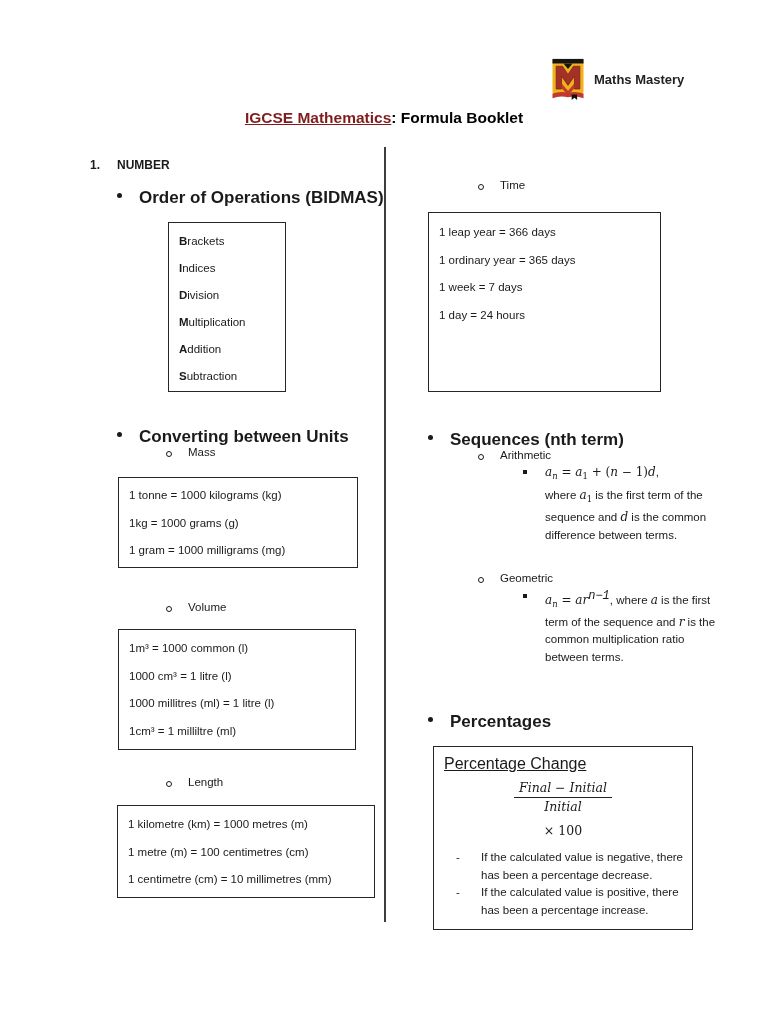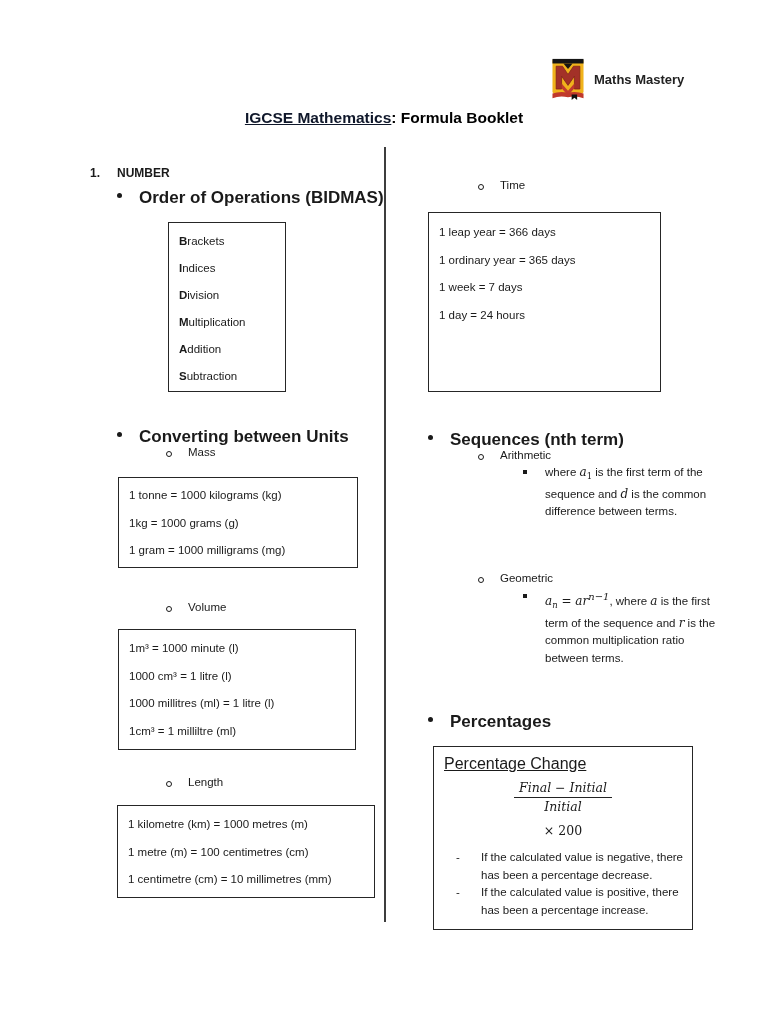--- a/index.html
+++ b/index.html
@@ -10,38 +10,38 @@
   }
   .abs { position:absolute; }
 
   
   #logo { left:551px; top:58px; display:flex; align-items:center; }
   #logo svg { width:34px; height:42px; }
   #logo .brand { margin-left:9px; font-size:13px; font-weight:bold; color:#222; }
 
   
   #title { left:0; top:109px; width:768px; text-align:center; font-size:15.5px; font-weight:bold; }
-  #title a { color:#0f172a; text-decoration:underline; cursor:pointer; }
+  #title a { color:#7f1d1d; text-decoration:underline; cursor:pointer; }
   #title .rest { color:#000000; }
 
   
   #divider { left:384px; top:147px; width:2px; height:775px; background:#3d3d3d; }
 
   
   .brow { position:absolute; font-size:17px; }
   .brow .mk { position:absolute; left:0; }
   .brow .lb { margin-left:22px; display:block; white-space:nowrap; }
   .bold { font-weight:bold; }
   .mk-dot  { top:5px; width:5px; height:5px; background:#1a1a1a; border-radius:50%; }
   .mk-circ { top:5px; width:4px; height:4px; border:1.2px solid #1a1a1a; border-radius:50%; background:transparent; }
   .mk-sq   { top:6px; width:4px; height:4px; background:#1a1a1a; }
   .lbl { font-size:11.5px; }
 
   
-  #num-row { left:90px; top:166px; font-size:12px; font-weight:bold; }
+  #num-row { left:90px; top:158px; font-size:12px; font-weight:bold; }
   #num-row .idx { display:inline-block; width:27px; }
 
   
   .box { position:absolute; border:1.6px solid #262626; background:#fff; box-sizing:border-box; }
   .box .line { line-height:27.5px; padding-left:10px; font-size:11.5px; white-space:nowrap; }
   #box-bidmas { left:168px; top:222px; width:118px; height:170px; padding-top:5px; }
   #box-bidmas .line { line-height:27px; }
   #box-mass   { left:118px; top:477px; width:240px; height:91px;  padding-top:4px; }
   #box-volume { left:118px; top:629px; width:238px; height:121px; padding-top:5px; }
   #box-length { left:117px; top:805px; width:258px; height:93px;  padding-top:5px; }
@@ -65,21 +65,21 @@
   .seq-item .content { margin-left:22px; width:181px; line-height:17.5px; }
   #item-arith { left:523px; top:464px; }
   #item-geom  { left:523px; top:588px; }
   .formula-line { line-height:17px; margin-bottom:2px; }
 
   
   .seg-var  { font-family:"DejaVu Serif", serif; font-style:italic; font-size:12px; }
   .seg-mup  { font-family:"DejaVu Serif", serif; font-size:12px; }
   .seg-plain{ }
   sub.seg-var, sub.seg-mup { font-size:8.5px; }
-  sup.seg-var, sup.seg-mup { font-size:10px; }
+  sup.seg-var, sup.seg-mup { font-size:12px;font-family:Liberation Mono, monospace; }
 
   
   #box-perc { left:433px; top:746px; width:260px; height:184px; }
   #box-perc .pc-title { margin:8px 0 0 10px; font-size:16px; text-decoration:underline; display:inline-block; }
   .frac-row { margin-top:7px; display:flex; justify-content:center; align-items:center; gap:9px;
               font-family:"DejaVu Serif", serif; font-size:12.5px;flex-direction:column; }
   .frac { display:inline-block; text-align:center; font-style:italic; }
   .frac .num { display:block; border-bottom:1.3px solid #222; padding:0 5px 2px; }
   .frac .den { display:block; padding-top:1px; }
   .times { font-style:normal; }
@@ -142,21 +142,21 @@
     <div class="line">1 tonne = 1000 kilograms (kg)</div>
     <div class="line">1kg = 1000 grams (g)</div>
     <div class="line">1 gram = 1000 milligrams (mg)</div>
   </div>
 
   <div class="brow lbl" id="lbl-volume">
     <span class="mk mk-circ"></span>
     <span class="lb">Volume</span>
   </div>
   <div class="box" id="box-volume">
-    <div class="line">1m³ = 1000 minute (l)</div>
+    <div class="line">1m³ = 1000 common (l)</div>
     <div class="line">1000 cm³ = 1 litre (l)</div>
     <div class="line">1000 millitres (ml) = 1 litre (l)</div>
     <div class="line">1cm³ = 1 milliltre (ml)</div>
   </div>
 
   <div class="brow lbl" id="lbl-length">
     <span class="mk mk-circ"></span>
     <span class="lb">Length</span>
   </div>
   <div class="box" id="box-length">
@@ -181,20 +181,21 @@
     <span class="lb">Sequences (nth term)</span>
   </div>
 
   <div class="brow lbl" id="lbl-arith">
     <span class="mk mk-circ"></span>
     <span class="lb">Arithmetic</span>
   </div>
   <div class="seq-item" id="item-arith">
     <span class="mk mk-sq"></span>
     <div class="content">
+      <div class="formula-line"><span class="seg-var">a</span><sub class="seg-var">n</sub><span class="seg-mup"> = </span><span class="seg-var">a</span><sub class="seg-mup">1</sub><span class="seg-mup"> + (</span><span class="seg-var">n</span><span class="seg-mup"> − 1)</span><span class="seg-var">d</span><span class="seg-plain">,</span></div>
       <div><span class="seg-plain">where </span><span class="seg-var">a</span><sub class="seg-mup">1</sub><span class="seg-plain"> is the first term of the sequence and </span><span class="seg-var">d</span><span class="seg-plain"> is the common difference between terms.</span></div>
     </div>
   </div>
 
   <div class="brow lbl" id="lbl-geom">
     <span class="mk mk-circ"></span>
     <span class="lb">Geometric</span>
   </div>
   <div class="seq-item" id="item-geom">
     <span class="mk mk-sq"></span>
@@ -206,21 +207,21 @@
     <span class="lb">Percentages</span>
   </div>
 
   <div class="box" id="box-perc">
     <span class="pc-title">Percentage Change</span>
     <div class="frac-row">
       <span class="frac">
         <span class="num">Final − Initial</span>
         <span class="den">Initial</span>
       </span>
-      <span class="times">× 200</span>
+      <span class="times">× 100</span>
     </div>
     <div class="note" id="note-0">
       <span class="dash">-</span>
       <span>If the calculated value is negative, there has been a percentage decrease.</span>
     </div>
     <div class="note" id="note-1">
       <span class="dash">-</span>
       <span>If the calculated value is positive, there has been a percentage increase.</span>
     </div>
   </div>

